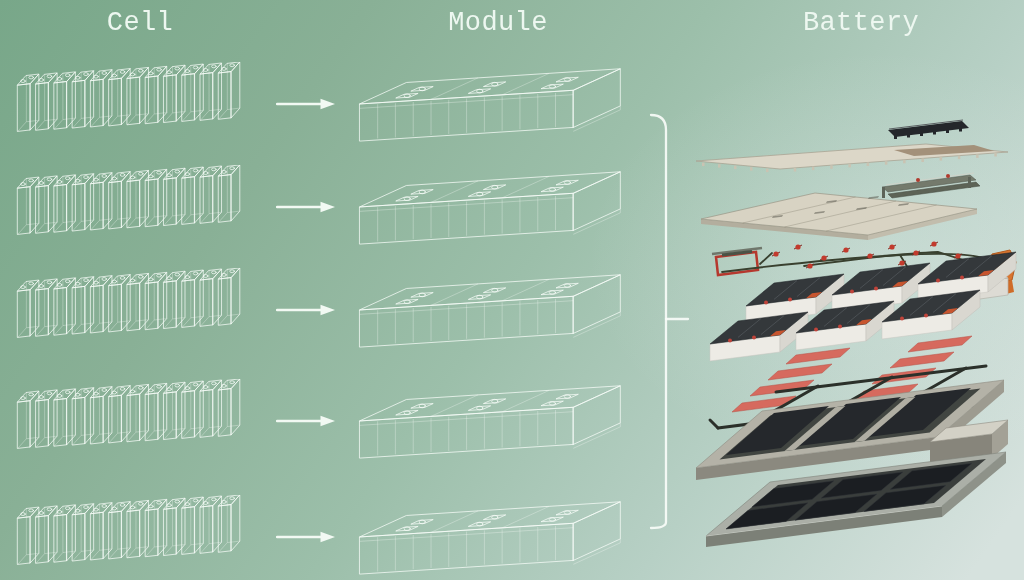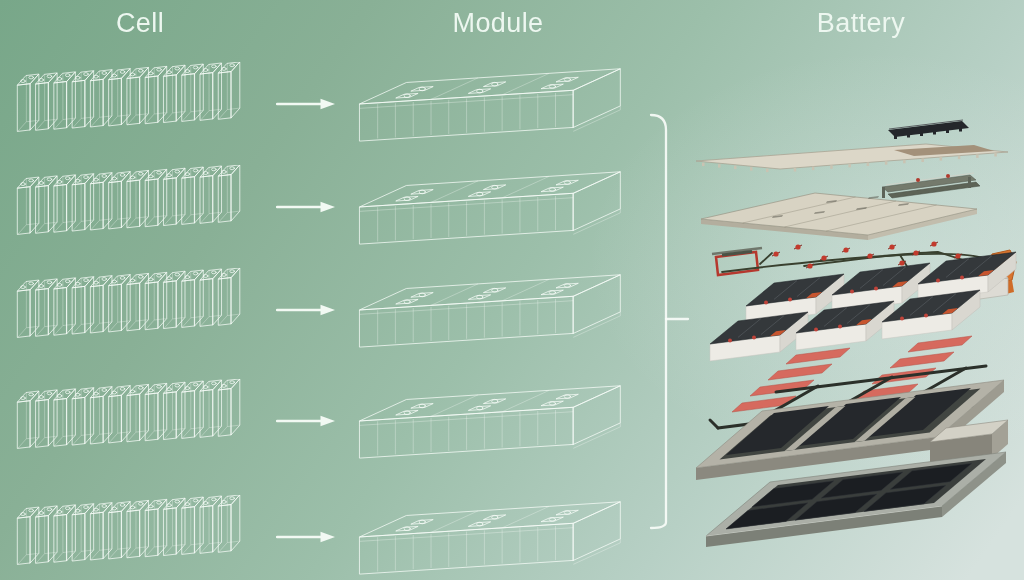--- a/index.html
+++ b/index.html
@@ -1,19 +1,19 @@
 <!DOCTYPE html>
 <html><head>
 <meta charset="utf-8">
 <style>
   *{margin:0;padding:0;box-sizing:border-box}
   html,body{width:1024px;height:580px;overflow:hidden;background:#88b096}
   .stage{
     position:relative;width:1024px;height:580px;
-    font-family:Liberation Sans, sans-serif;
+    font-family:Liberation Mono, monospace;
     background:
       radial-gradient(420px 300px at 86% 45%, rgba(228,238,235,.30), rgba(228,238,235,0) 70%),
       linear-gradient(125deg,#78a789 0%,#89b096 26%,#9cbfaa 50%,#b7d0c5 73%,#d6e2de 96%);
   }
   .heading{
     position:absolute;top:8px;transform:translateX(-50%);
     font-size:27px;font-weight:400;letter-spacing:.4px;color:#edf7f0;
   }
   #h-cell{left:140px}
   #h-module{left:498px}

